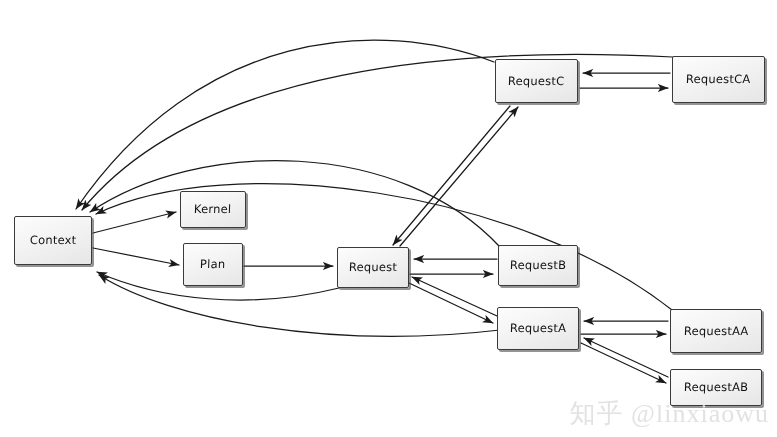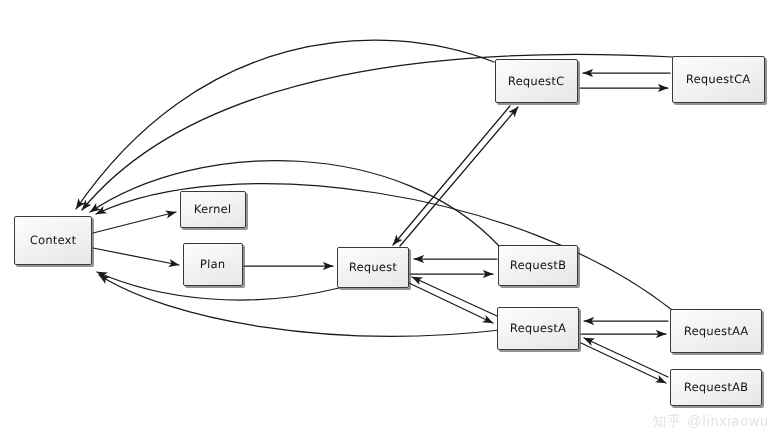--- a/index.html
+++ b/index.html
@@ -43,22 +43,22 @@
     user-select: none;
   }
   .node-label {
     display: block;
     transform: skewX(-2deg);
   }
   #watermark {
     position: absolute;
     right: 8px;
     bottom: 6px;
-    font-family: Liberation Sans, sans-serif;
-    font-size: 14px;
+    font-family: Liberation Serif, serif;
+    font-size: 26px;
     color: #e2e2e2;
     letter-spacing: 1px;
     white-space: nowrap;
     user-select: none;
     pointer-events: none;
   }
 </style>
 </head>
 <body>
 

